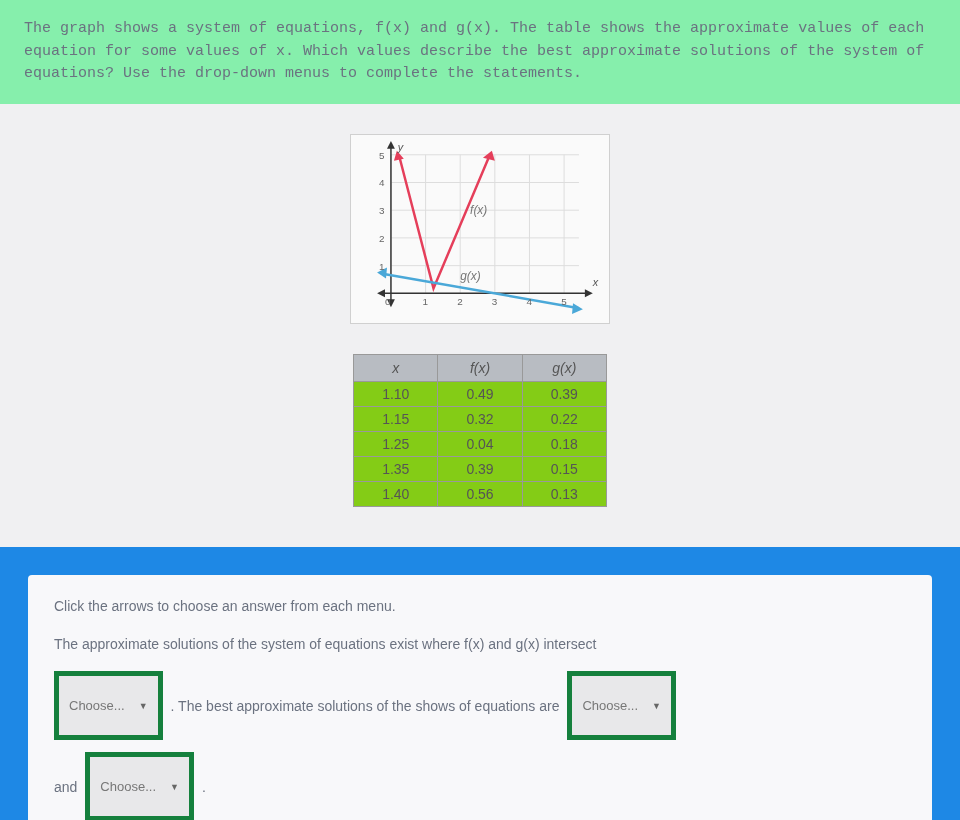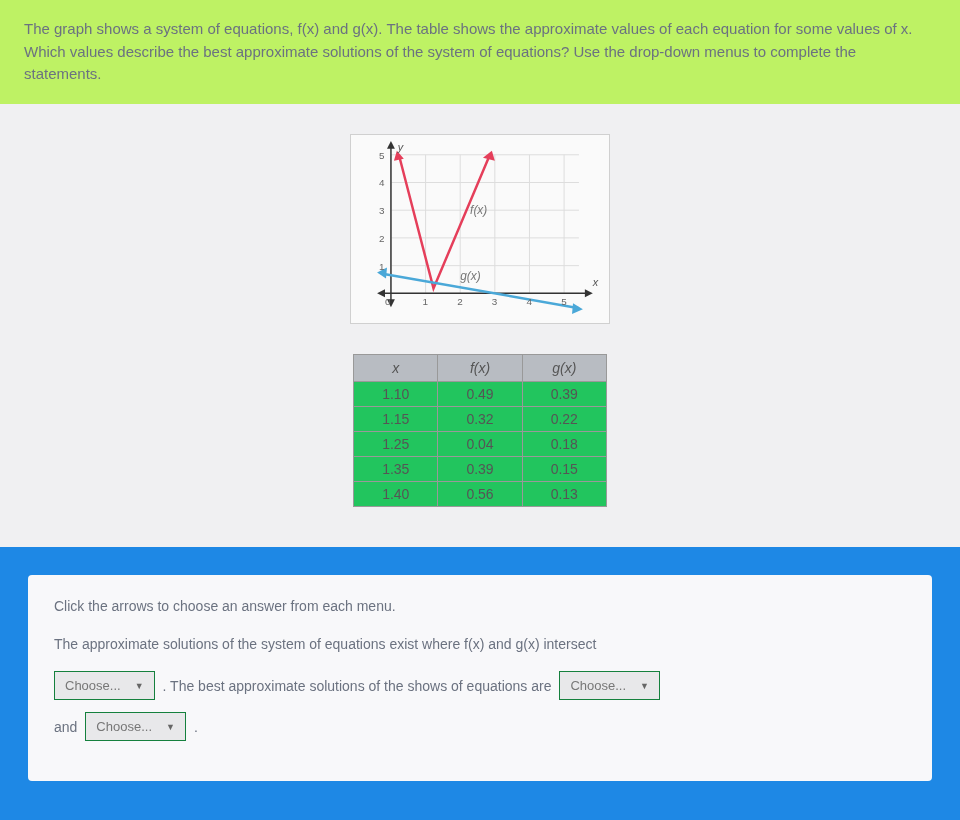--- a/index.html
+++ b/index.html
@@ -5,25 +5,26 @@
     * { box-sizing: border-box; margin: 0; padding: 0; }
     body {
       font-family: Arial, sans-serif;
       background: #1e88e5;
       padding: 0;
       width: 960px;
       height: 820px;
       overflow: hidden;
     }
     .question-header {
-      background: #bef264;
+      background: #86efac;
       padding: 18px 24px;
       color: #6b7280;
       font-size: 15px;
       line-height: 1.5;
+      font-family: Liberation Mono, monospace;
     }
     .main-content {
       background: #f0f0f2;
       padding: 20px 24px 40px;
       display: flex;
       flex-direction: column;
       align-items: center;
     }
     .graph-container {
       width: 260px;
@@ -45,21 +46,21 @@
     }
     .data-table th {
       background: #b8bcc2;
       color: #555;
       padding: 5px 28px;
       border: 1px solid #999;
       font-weight: normal;
       font-style: italic;
     }
     .data-table td {
-      background: #22c55e;
+      background: #84cc16;
       padding: 4px 28px;
       border: 1px solid #999;
       text-align: center;
     }
     .answer-section {
       background: #f8f8fa;
       margin: 28px;
       border-radius: 4px;
       padding: 20px 26px 28px;
       color: #6b7280;
@@ -73,22 +74,22 @@
       display: flex;
       align-items: center;
       flex-wrap: wrap;
       gap: 8px;
       margin-bottom: 12px;
     }
     .dropdown {
       display: inline-flex;
       align-items: center;
       background: #e8e8ea;
-      border: 1px solid #15803d;
-      padding: 6px 10px;
+      border: 5px solid #15803d;
+      padding: 22px 10px;
       font-size: 13px;
       color: #777;
       cursor: pointer;
       gap: 14px;
     }
     .dropdown .arrow {
       font-size: 9px;
       color: #666;
     }
   </style>

